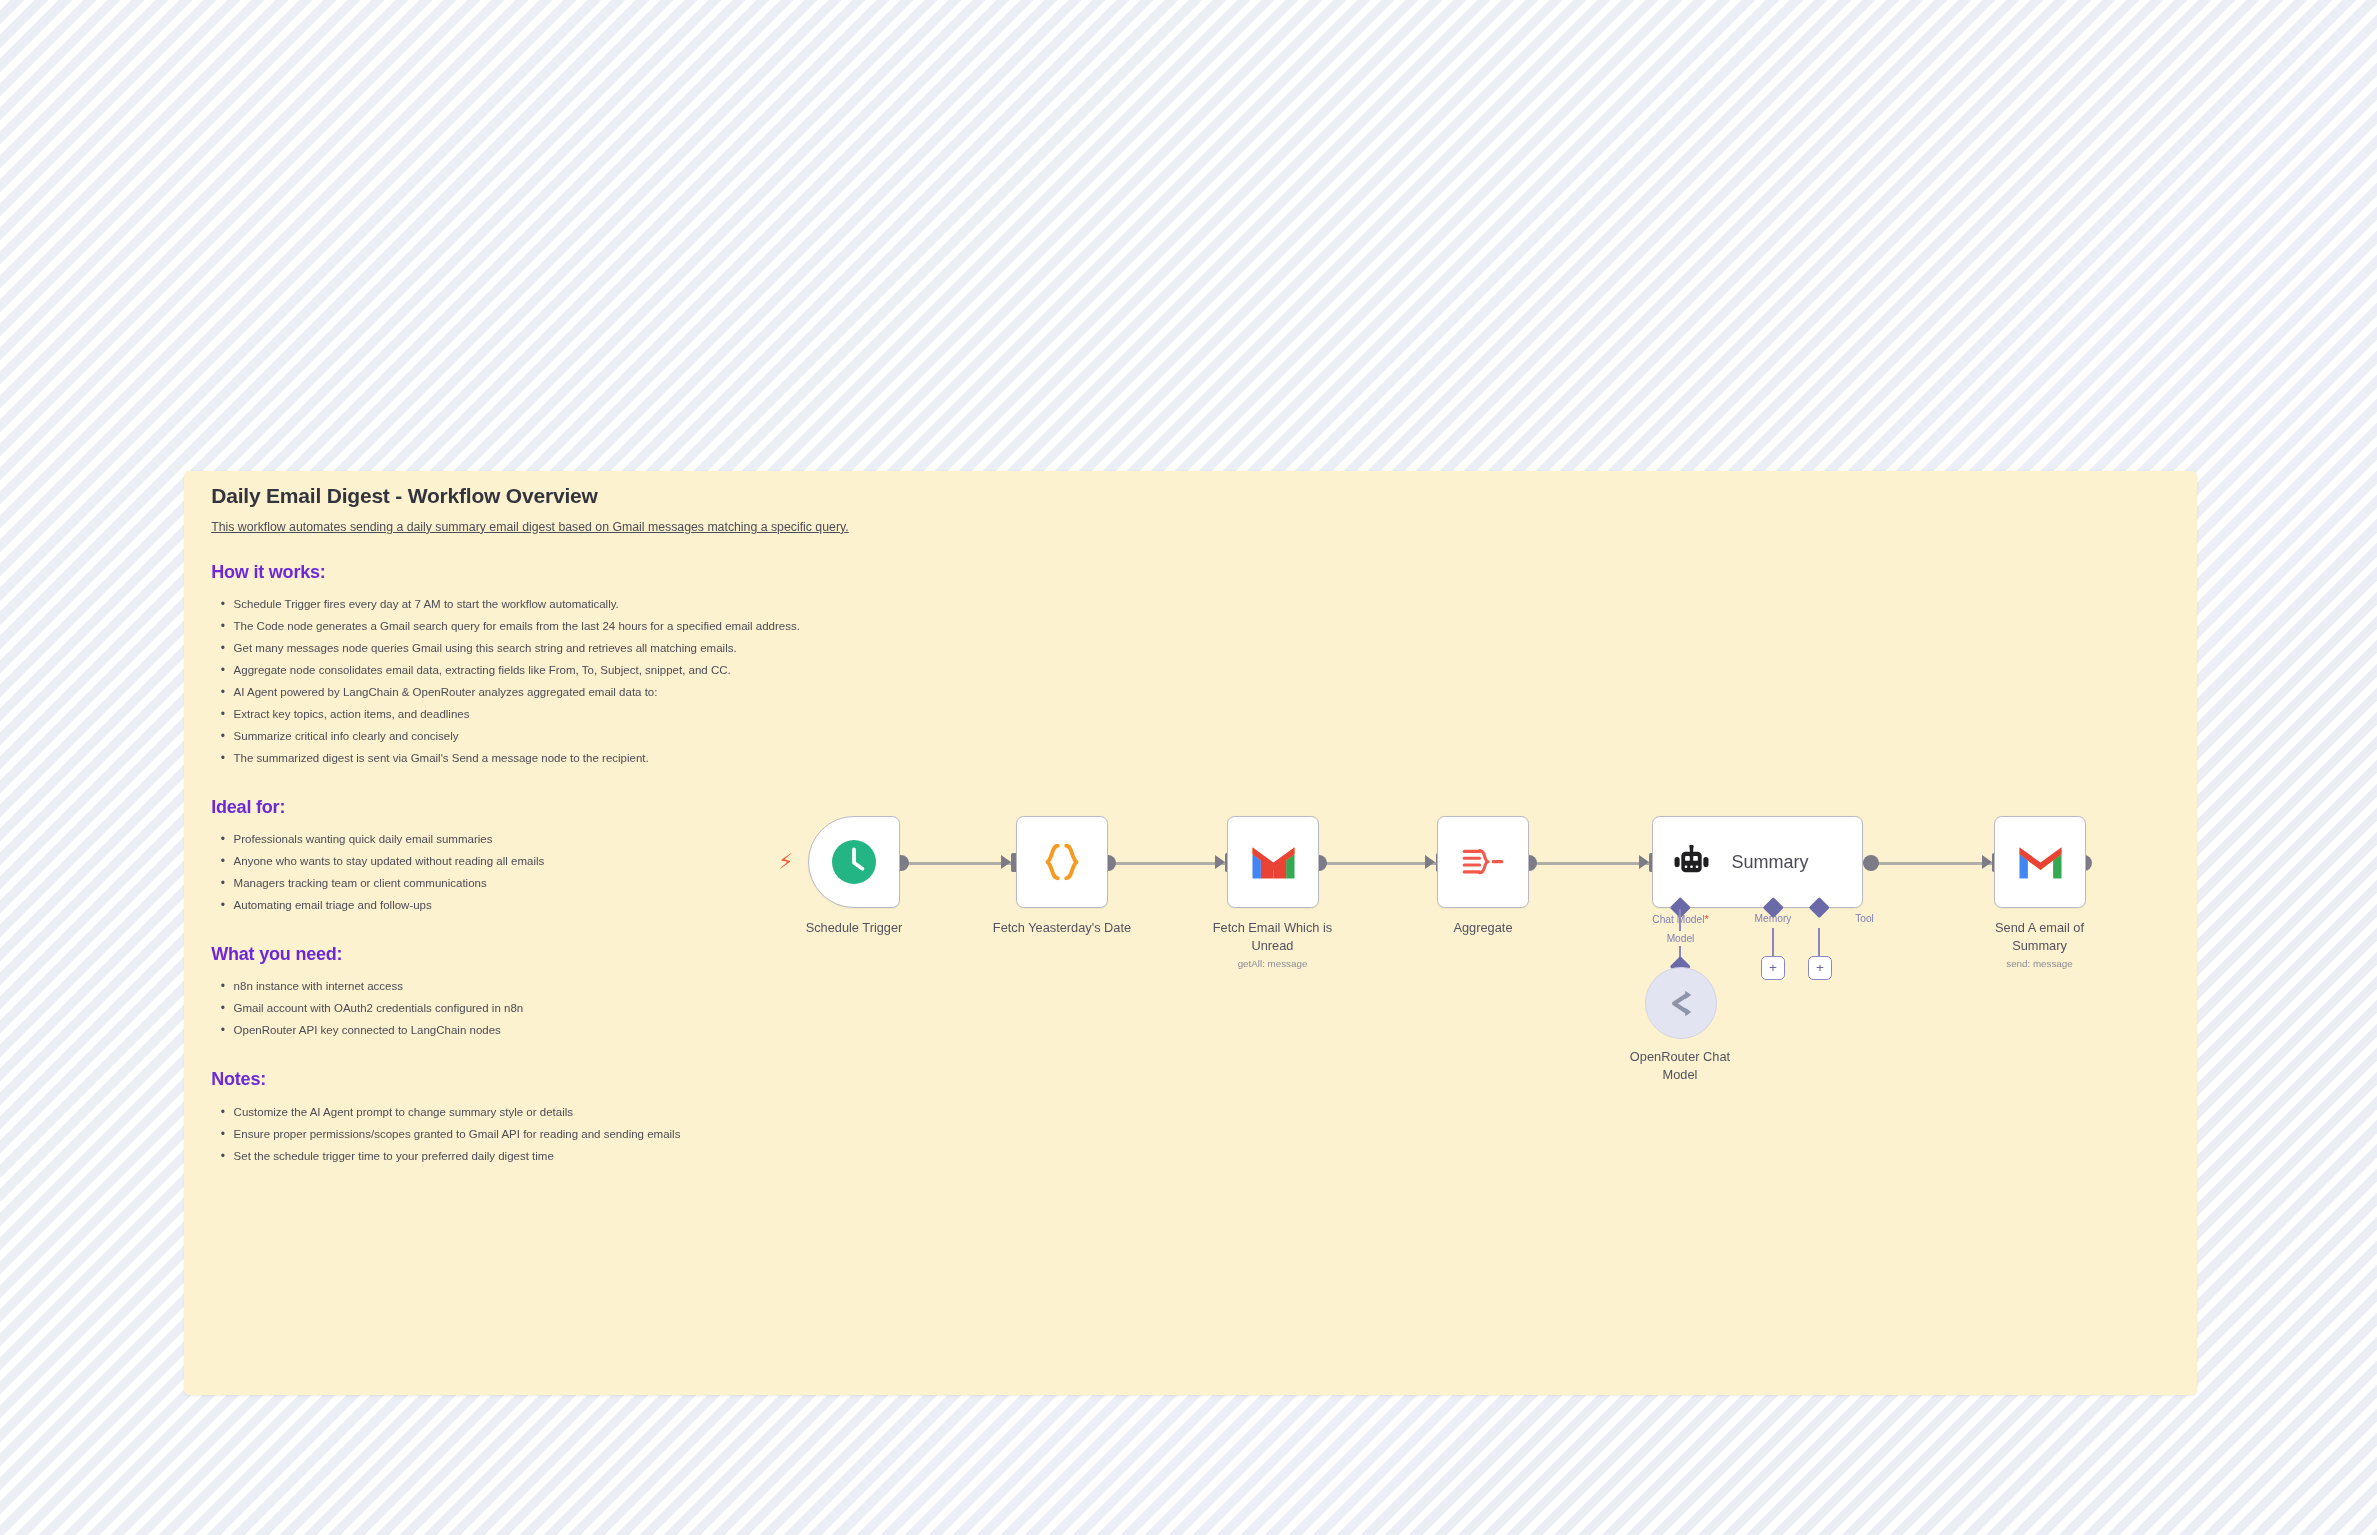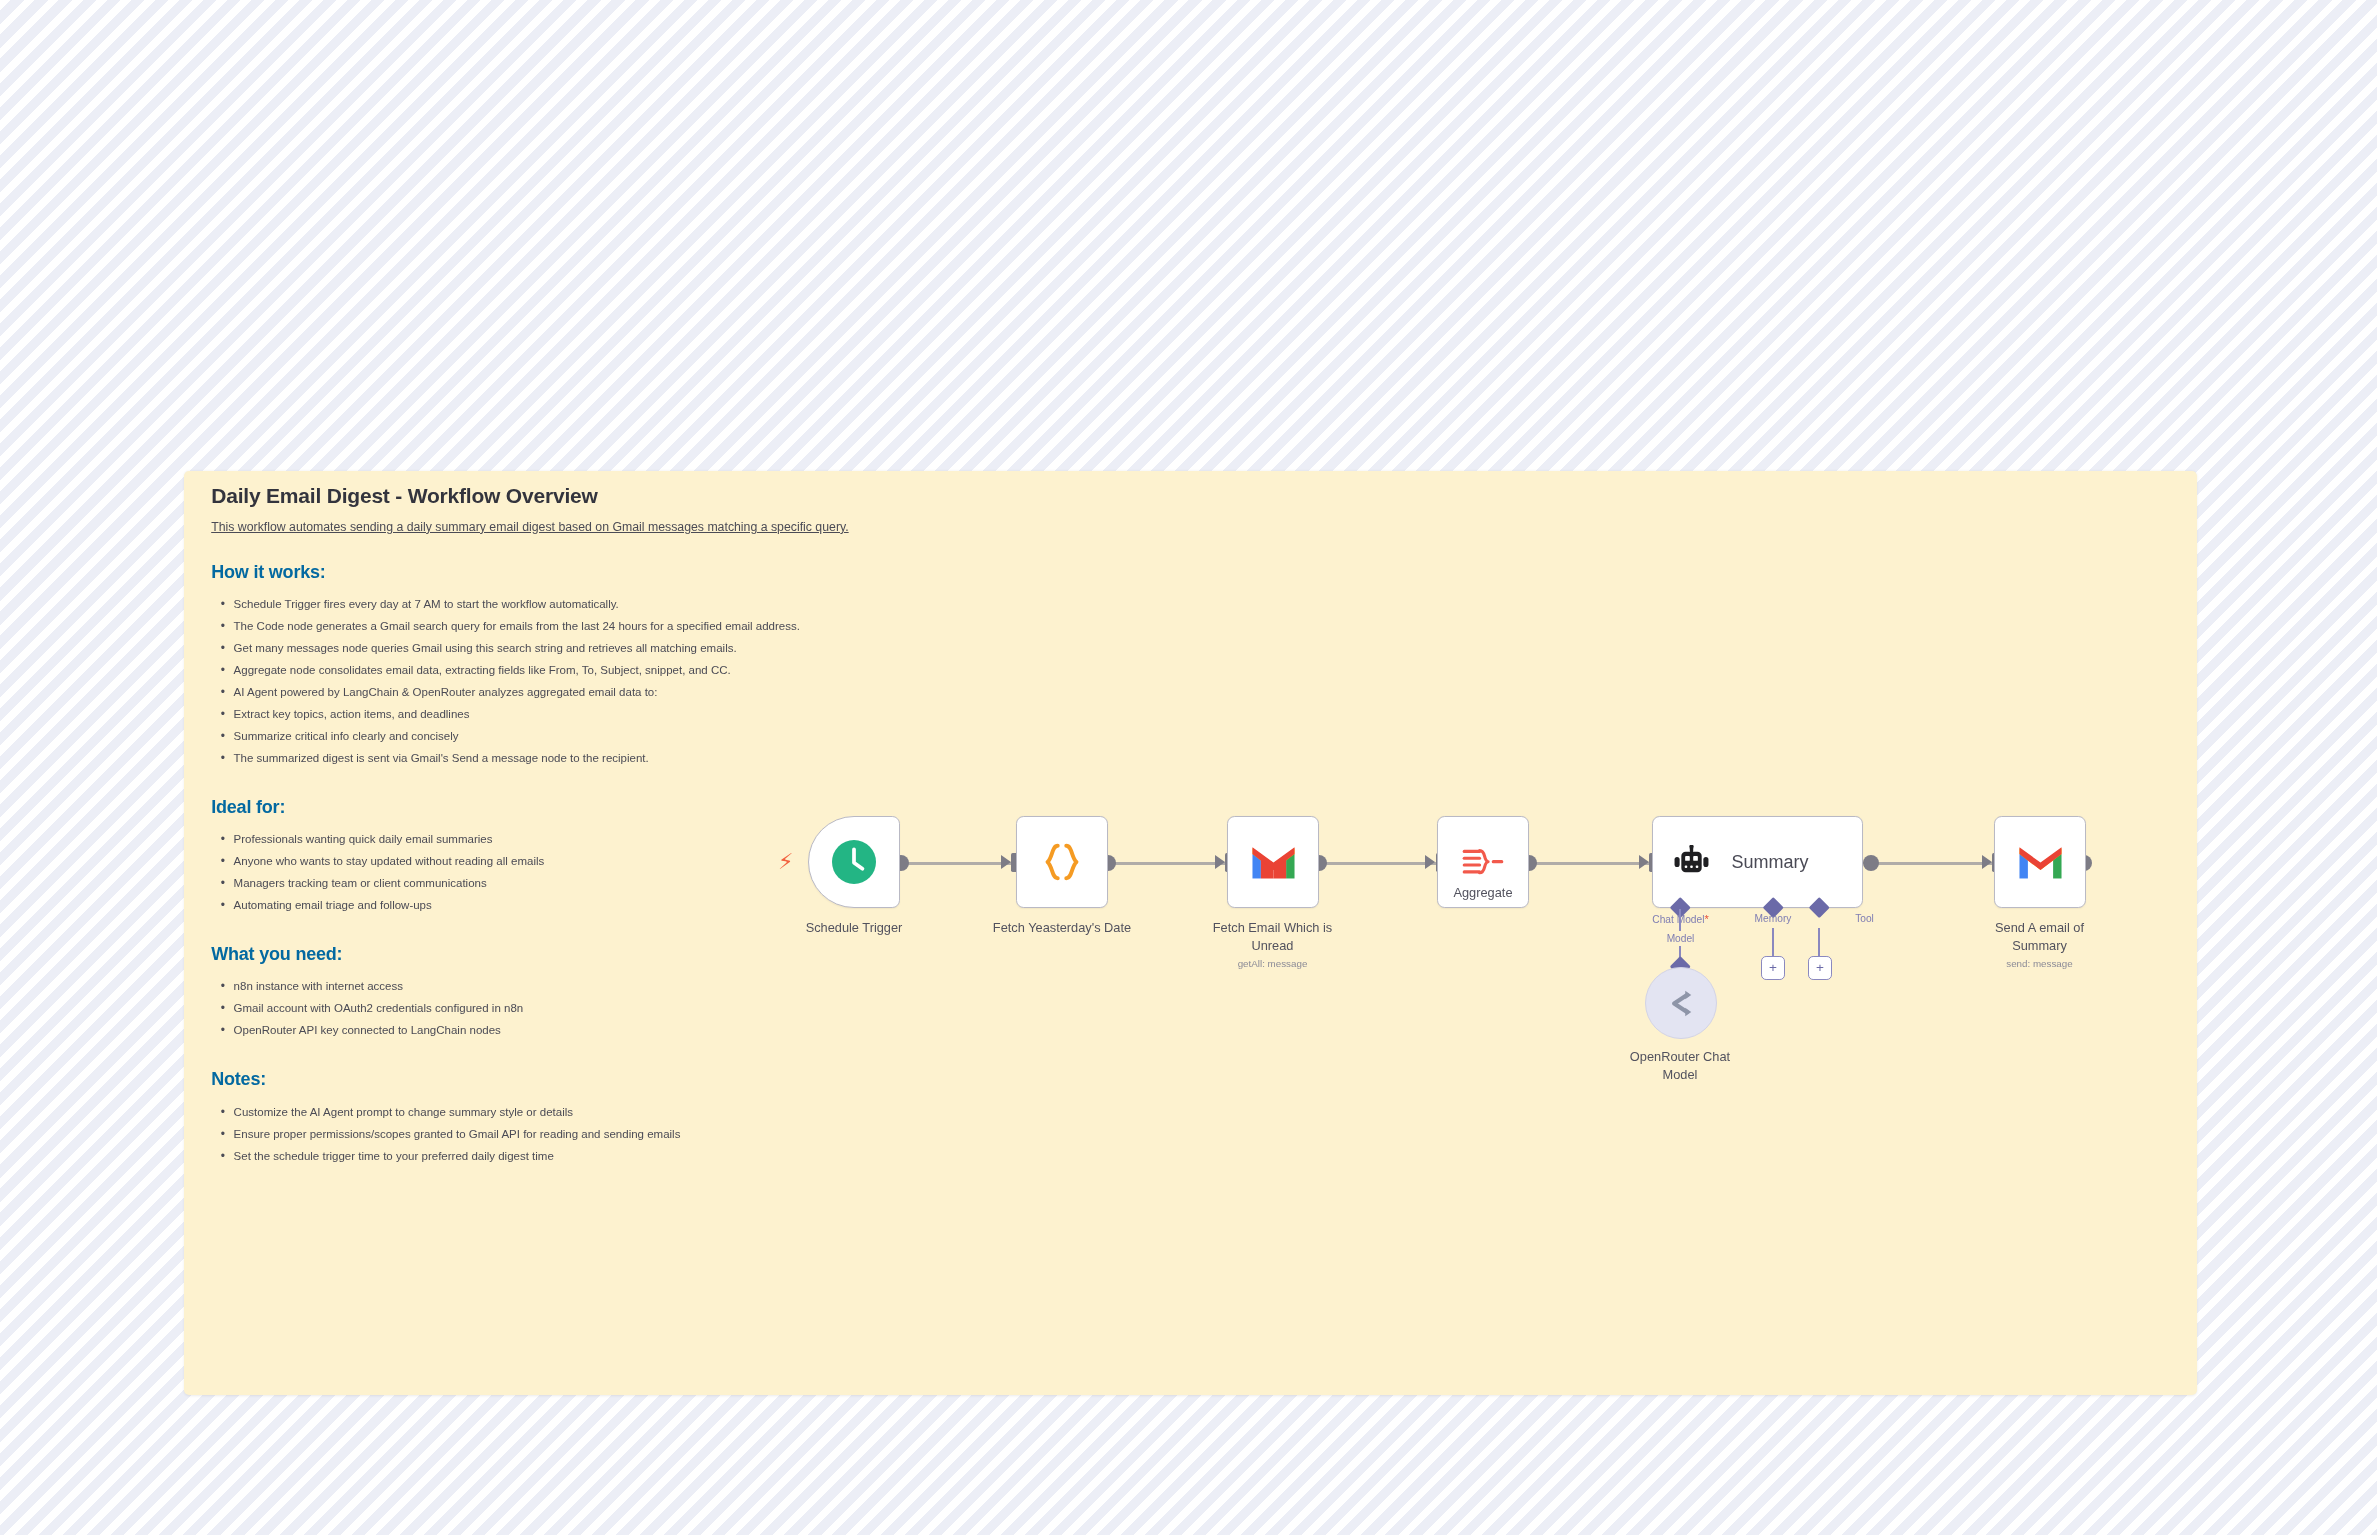--- a/index.html
+++ b/index.html
@@ -32,21 +32,21 @@
     font-size:21px;font-weight:bold;color:#33343d;
     letter-spacing:-0.2px;
     margin:6px 0 0 13.6px;
   }
   .note-sub{
     font-size:12.3px;color:#4b4b55;
     margin:12px 0 0 13.6px;
     text-decoration:underline;
   }
   .sec-head{
-    font-size:18px;font-weight:bold;color:#0369a1;
+    font-size:18px;font-weight:bold;color:#6d28d9;
     letter-spacing:-0.2px;
     margin:28px 0 0 13.6px;
   }
   ul.note-list{
     margin:10.2px 0 0 0;padding:0 0 0 36px;
     list-style:none;
   }
   ul.note-list li{
     font-size:11.5px;color:#4b4b55;
     line-height:22px;
@@ -273,21 +273,21 @@
           <line x1="6" y1="11" x2="24" y2="11"></line>
           <line x1="6" y1="19" x2="24" y2="19"></line>
           <line x1="6" y1="27" x2="24" y2="27"></line>
           <line x1="6" y1="35" x2="24" y2="35"></line>
         </g>
         <path d="M24 10 C32 10 28 22 34 23 C28 24 32 36 24 36" stroke="#f2594b" stroke-width="3.6" fill="none" stroke-linecap="round" stroke-linejoin="round"></path>
         <line x1="40" y1="23" x2="50" y2="23" stroke="#f2594b" stroke-width="3.6" stroke-linecap="round"></line>
       </svg>
     </span>
   </div>
-  <div class="node-label" style="left:1398px;top:884px;width:170px;">Aggregate</div>
+  <div class="node-label" style="left:1398px;top:919px;width:170px;">Aggregate</div>
 
   <div class="node agent" style="left:1652px;top:816px;">
     <span>
       <svg class="icon-svg" width="39" height="34" viewBox="0 0 46 40">
         <rect x="11" y="8" width="24" height="24" rx="5" fill="#1f1f22"></rect>
         <rect x="21" y="2" width="4" height="7" rx="2" fill="#1f1f22"></rect>
         <circle cx="23" cy="2" r="2.6" fill="#1f1f22"></circle>
         <rect x="3" y="14" width="6" height="12" rx="3" fill="#1f1f22"></rect>
         <rect x="37" y="14" width="6" height="12" rx="3" fill="#1f1f22"></rect>
         <rect x="15.5" y="13" width="5.5" height="5.5" rx="1" fill="#ffffff"></rect>

